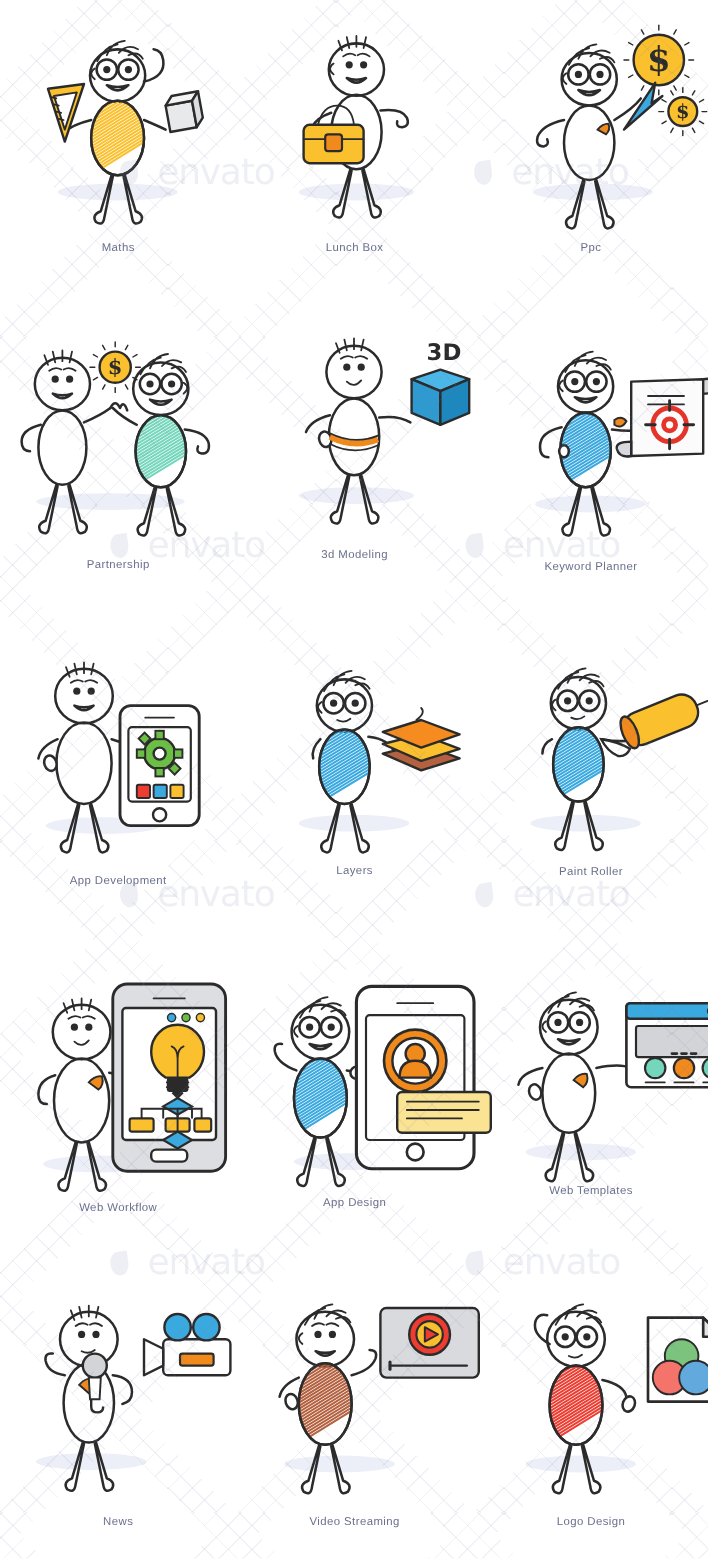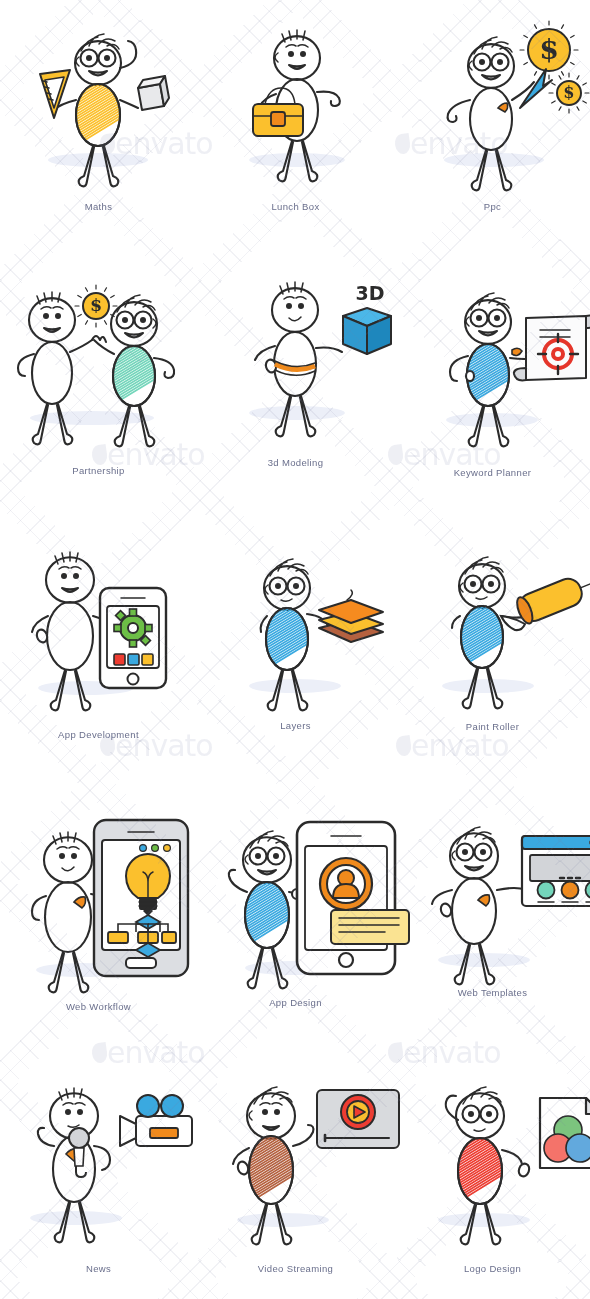--- a/index.html
+++ b/index.html
@@ -17,21 +17,21 @@
     background-size:140px 140px;
     -webkit-mask-image:repeating-linear-gradient(45deg,#000 0 26px,transparent 26px 140px),
                         repeating-linear-gradient(-45deg,#000 0 26px,transparent 26px 140px);
     mask-image:repeating-linear-gradient(45deg,#000 0 26px,transparent 26px 140px),
                repeating-linear-gradient(-45deg,#000 0 26px,transparent 26px 140px);
   }
   .wm-word{
     position:absolute;z-index:6;pointer-events:none;
     color:rgba(125,132,168,.13);
     font-size:30px;letter-spacing:-1px;font-weight:400;
-    display:flex;align-items:center;gap:0;
+    display:flex;align-items:center;gap:16px;
     font-family:"DejaVu Sans",sans-serif;
   }
   .wm-word .leaf{
     width:15px;height:20px;background:rgba(125,132,168,.13);
     border-radius:70% 0 70% 70%;transform:rotate(-8deg);display:inline-block;
   }
   .grid{position:absolute;inset:0;z-index:2;}
   .cell{position:absolute;}
   .art{position:absolute;left:0;top:0;width:100%;}
   .label{

